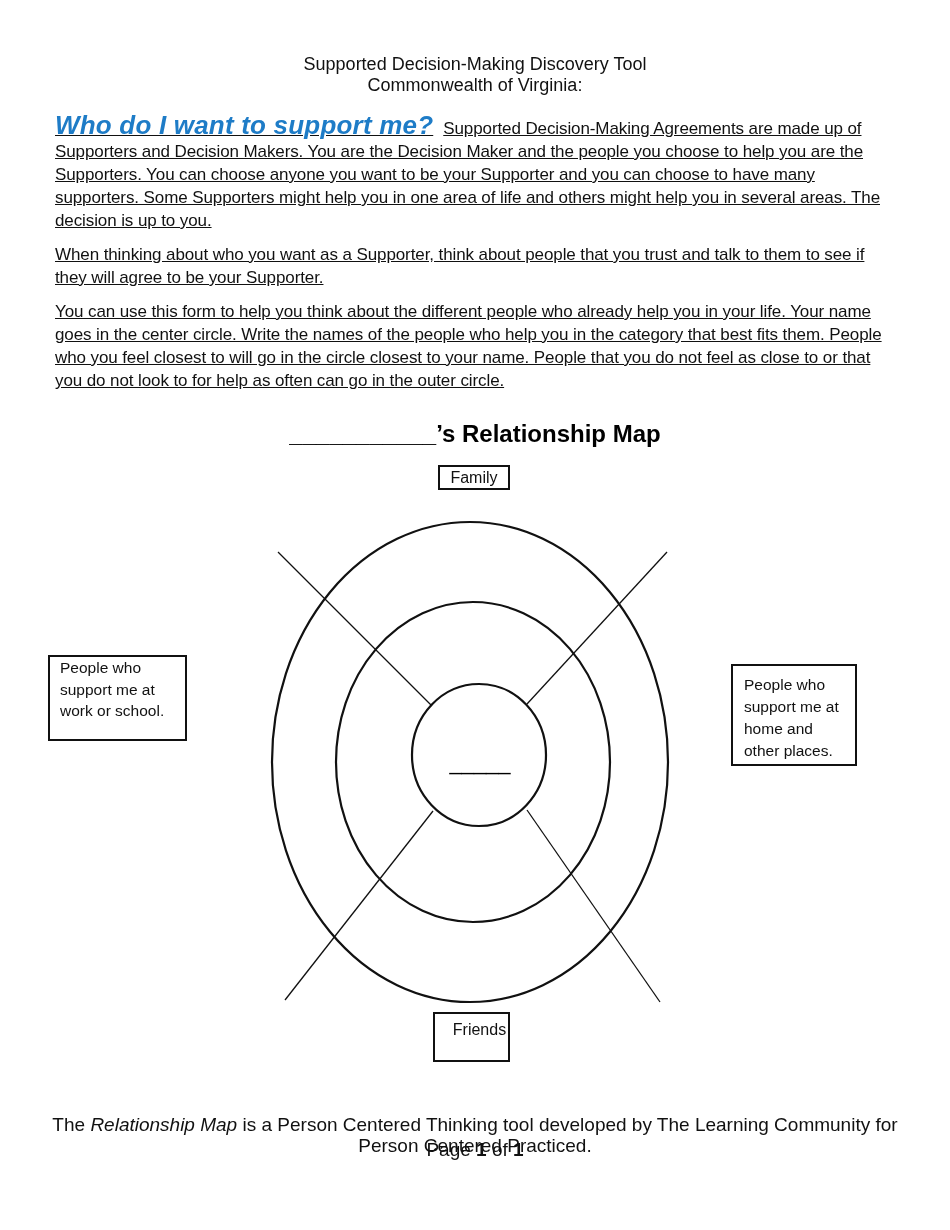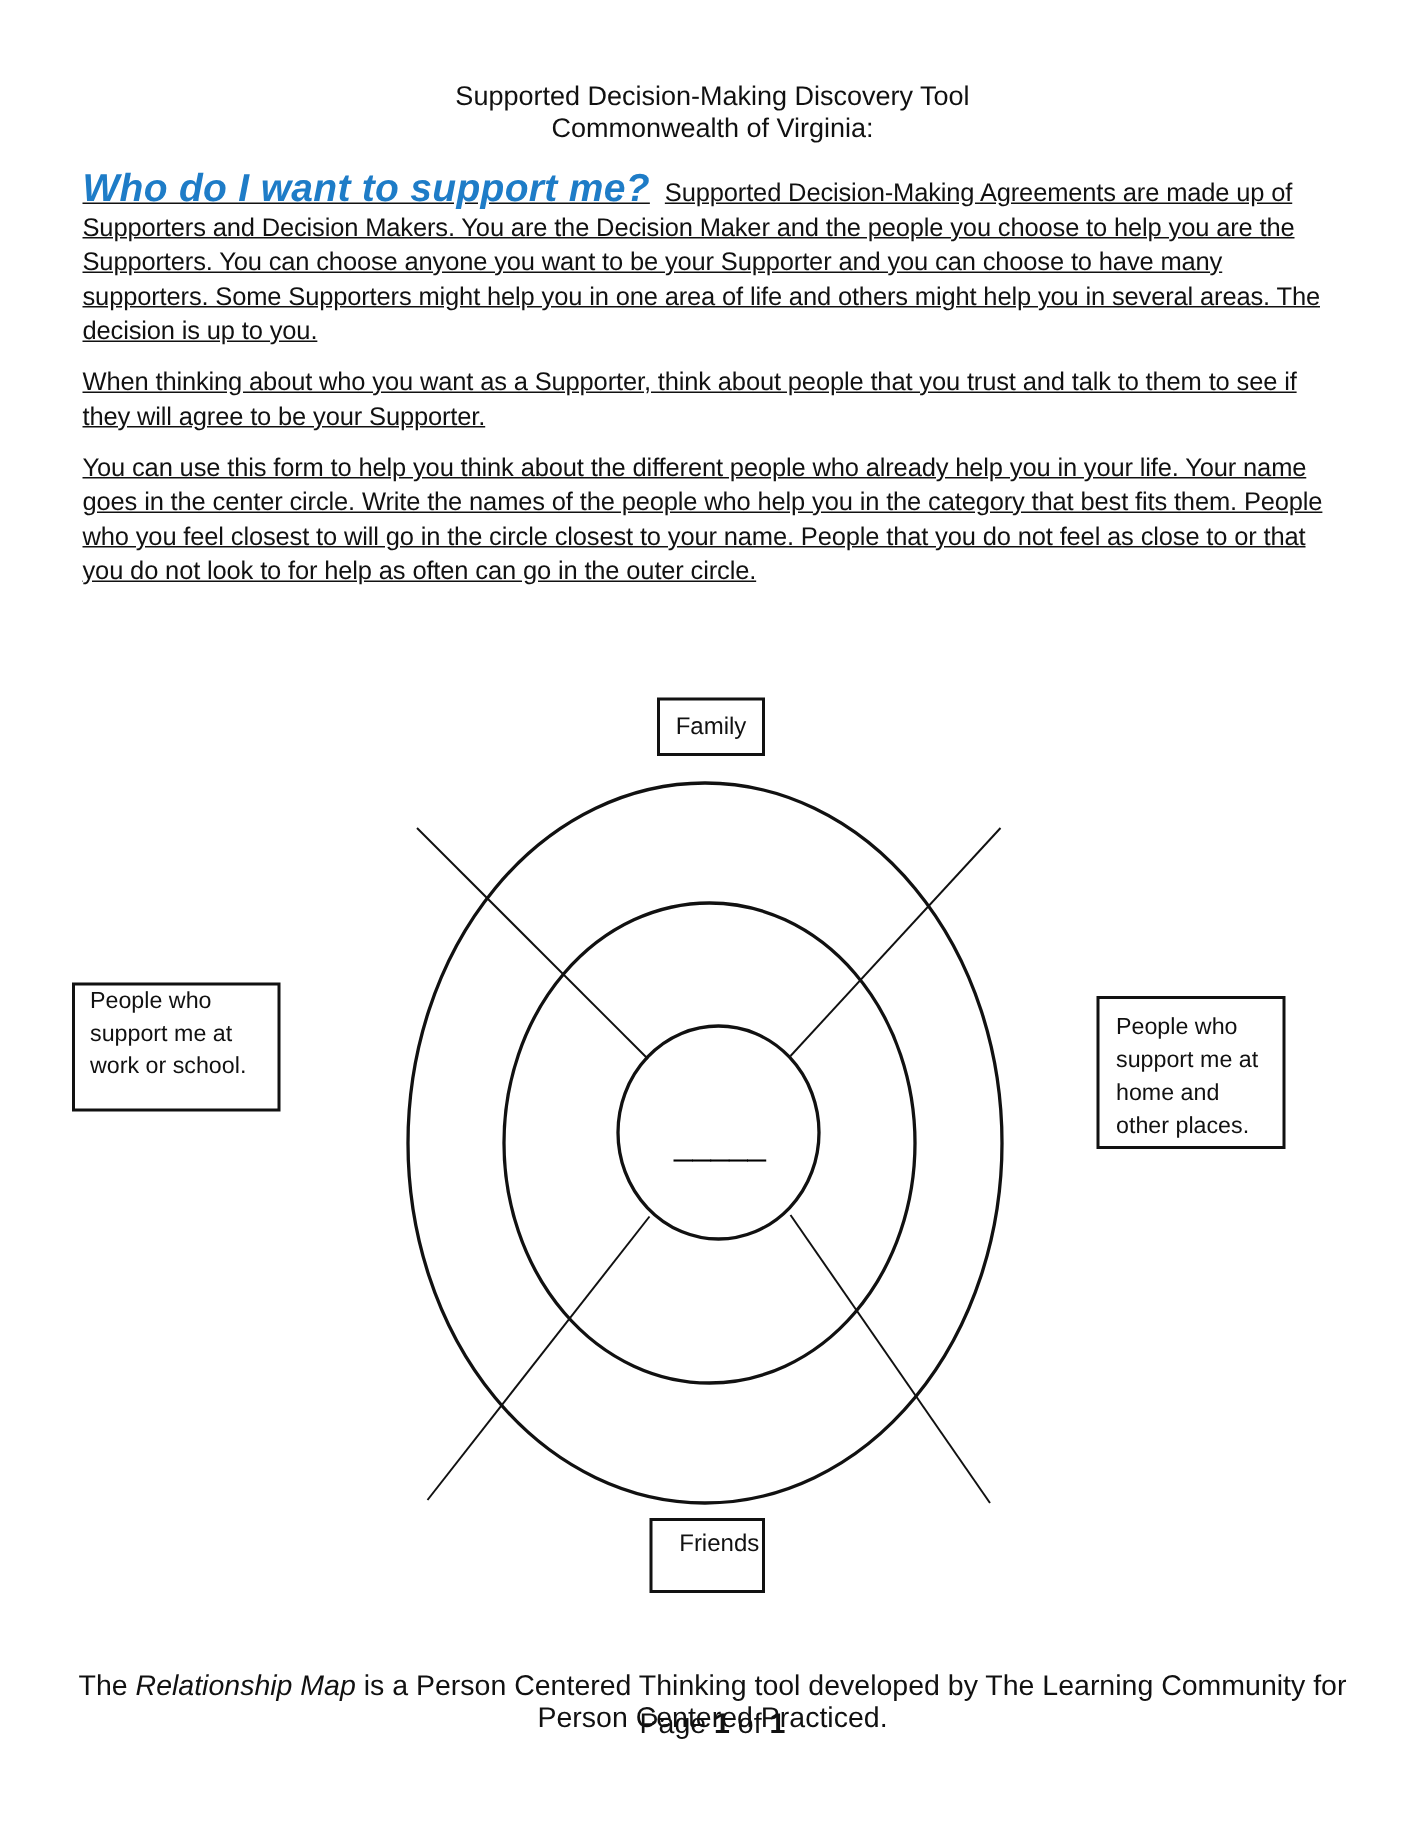--- a/index.html
+++ b/index.html
@@ -61,21 +61,21 @@
     top: 455px;
   }
   .map-box {
     position: absolute;
     border: 2px solid #111111;
     background: #ffffff;
     box-sizing: border-box;
     color: #111111;
   }
   .box-family {
-    left: 438px; top: 465px; width: 72px; height: 39px;
+    left: 438px; top: 465px; width: 72px; height: 25px;
     display: flex; align-items: center; justify-content: center;
     font-size: 16px;
   }
   .box-friends {
     left: 433px; top: 1012px; width: 77px; height: 50px;
     text-align: center; padding-top: 7px;
     font-size: 16px;
     padding-left: 16px;
   }
   .box-work {
@@ -126,20 +126,21 @@
     <div>Supported Decision-Making Discovery Tool</div>
     <div>Commonwealth of Virginia:</div>
   </div>
 
   <div class="intro">
     <p><span class="intro-heading" style="color:#1e7cc7;">Who do I want to support me?</span><span>Supported Decision-Making Agreements are made up of Supporters and Decision Makers. You are the Decision Maker and the people you choose to help you are the Supporters. You can choose anyone you want to be your Supporter and you can choose to have many supporters. Some Supporters might help you in one area of life and others might help you in several areas. The decision is up to you.</span></p>
     <p>When thinking about who you want as a Supporter, think about people that you trust and talk to them to see if they will agree to be your Supporter.</p>
     <p>You can use this form to help you think about the different people who already help you in your life. Your name goes in the center circle. Write the names of the people who help you in the category that best fits them. People who you feel closest to will go in the circle closest to your name. People that you do not feel as close to or that you do not look to for help as often can go in the outer circle.</p>
   </div>
 
+  <div class="map-title"><span>___________</span><span>’s Relationship Map</span></div>
 
   <svg class="map-svg" width="950" height="620" viewBox="0 455 950 620">
     <ellipse cx="470" cy="762" rx="198" ry="240" fill="none" stroke="#111111" stroke-width="2.2"></ellipse>
     <ellipse cx="473" cy="762" rx="137" ry="160" fill="none" stroke="#111111" stroke-width="2.2"></ellipse>
     <ellipse cx="479" cy="755" rx="67" ry="71" fill="none" stroke="#111111" stroke-width="2.2"></ellipse>
     <line x1="278" y1="552" x2="432" y2="706" stroke="#111111" stroke-width="1.3"></line>
     <line x1="667" y1="552" x2="527" y2="704" stroke="#111111" stroke-width="1.3"></line>
     <line x1="433" y1="811" x2="285" y2="1000" stroke="#111111" stroke-width="1.3"></line>
     <line x1="527" y1="810" x2="660" y2="1002" stroke="#111111" stroke-width="1.3"></line>
   </svg>

